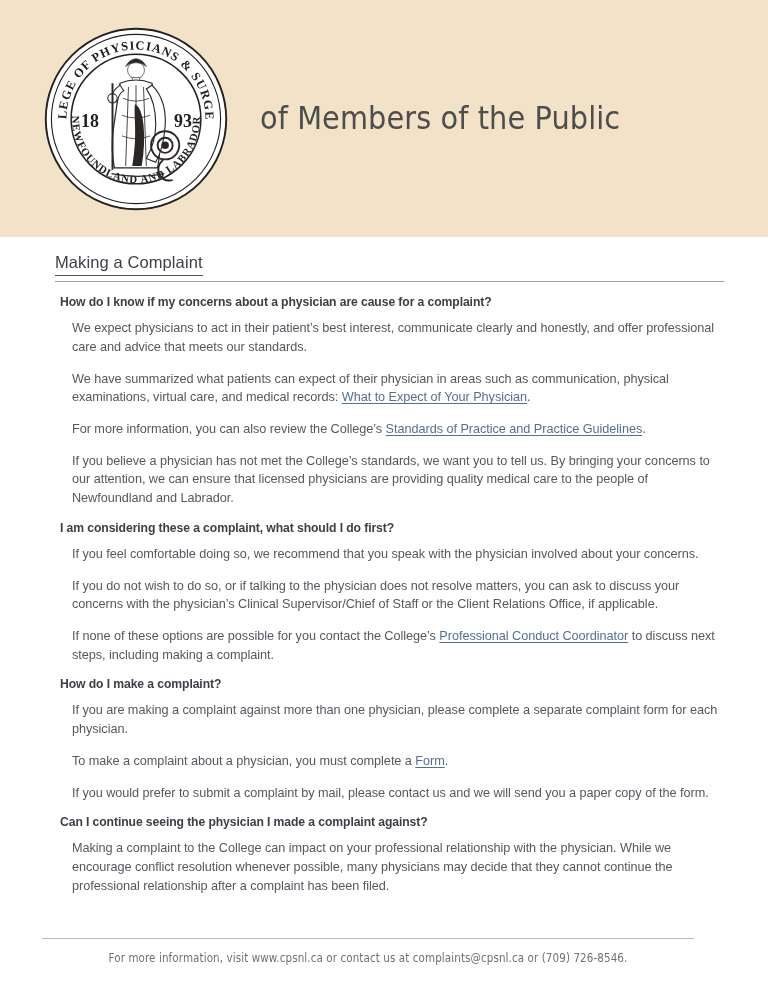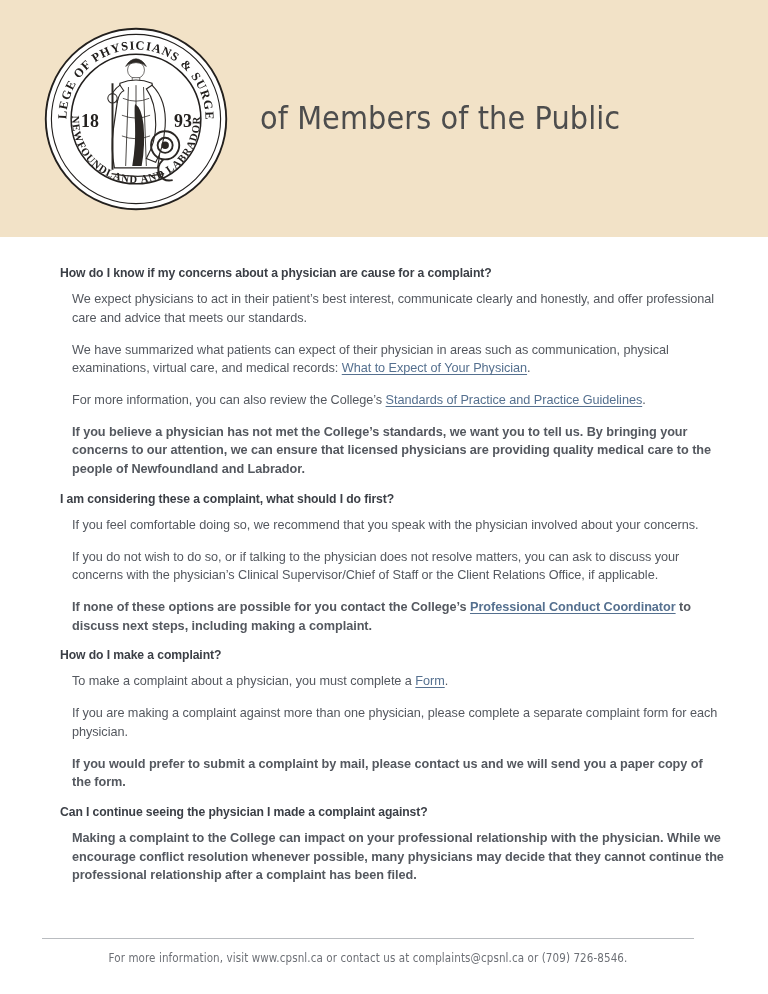--- a/index.html
+++ b/index.html
@@ -78,21 +78,21 @@
     line-height: 1.25;
   }
 
   .para {
     font-size: 12.7px;
     line-height: 1.47;
     color: #54585f;
     margin: 0 0 13px 17px;
     letter-spacing: -0.05px;
   }
-  .para:last-child { margin-bottom: 0; font-weight: bold; }
+  .para:last-child { margin-bottom: 0; }
 
   a.doclink {
     color: #55708f;
     text-decoration: underline;
     text-underline-offset: 2px;
   }
 
   
   .footer {
     position: absolute;
@@ -174,39 +174,42 @@
     </svg>
   </div>
 
   <div class="header-title">
     <span class="line line2">of Members of the Public</span>
   </div>
 </div>
 
 <div class="page-body">
 
+  <div class="section-heading">
+    <span class="sh-text">Making a Complaint</span>
+  </div>
 
   <div id="qa-container">
       <div class="qa-block">
         <div class="question">How do I know if my concerns about a physician are cause for a complaint?</div>
         <p class="para"><span>We expect physicians to act in their patient’s best interest, communicate clearly and honestly, and offer professional care and advice that meets our standards.</span></p>
         <p class="para"><span>We have summarized what patients can expect of their physician in areas such as communication, physical examinations, virtual care, and medical records: </span><a class="doclink" href="#">What to Expect of Your Physician</a><span>.</span></p>
         <p class="para"><span>For more information, you can also review the College’s </span><a class="doclink" href="#">Standards of Practice and Practice Guidelines</a><span>.</span></p>
         <p class="para"><span>If you believe a physician has not met the College’s standards, we want you to tell us. By bringing your concerns to our attention, we can ensure that licensed physicians are providing quality medical care to the people of Newfoundland and Labrador.</span></p>
       </div>
       <div class="qa-block">
         <div class="question">I am considering these a complaint, what should I do first?</div>
         <p class="para"><span>If you feel comfortable doing so, we recommend that you speak with the physician involved about your concerns.</span></p>
         <p class="para"><span>If you do not wish to do so, or if talking to the physician does not resolve matters, you can ask to discuss your concerns with the physician’s Clinical Supervisor/Chief of Staff or the Client Relations Office, if applicable.</span></p>
         <p class="para"><span>If none of these options are possible for you contact the College’s </span><a class="doclink" href="#">Professional Conduct Coordinator</a><span> to discuss next steps, including making a complaint.</span></p>
       </div>
       <div class="qa-block">
         <div class="question">How do I make a complaint?</div>
+        <p class="para"><span>If you are making a complaint against more than one physician, please complete a separate complaint form for each physician.</span></p>
         <p class="para"><span>To make a complaint about a physician, you must complete a </span><a class="doclink" href="#">Form</a><span>.</span></p>
-        <p class="para"><span>If you are making a complaint against more than one physician, please complete a separate complaint form for each physician.</span></p>
         <p class="para"><span>If you would prefer to submit a complaint by mail, please contact us and we will send you a paper copy of the form.</span></p>
       </div>
       <div class="qa-block">
         <div class="question">Can I continue seeing the physician I made a complaint against?</div>
         <p class="para"><span>Making a complaint to the College can impact on your professional relationship with the physician. While we encourage conflict resolution whenever possible, many physicians may decide that they cannot continue the professional relationship after a complaint has been filed.</span></p>
       </div>
     </div>
 
 </div>
 

